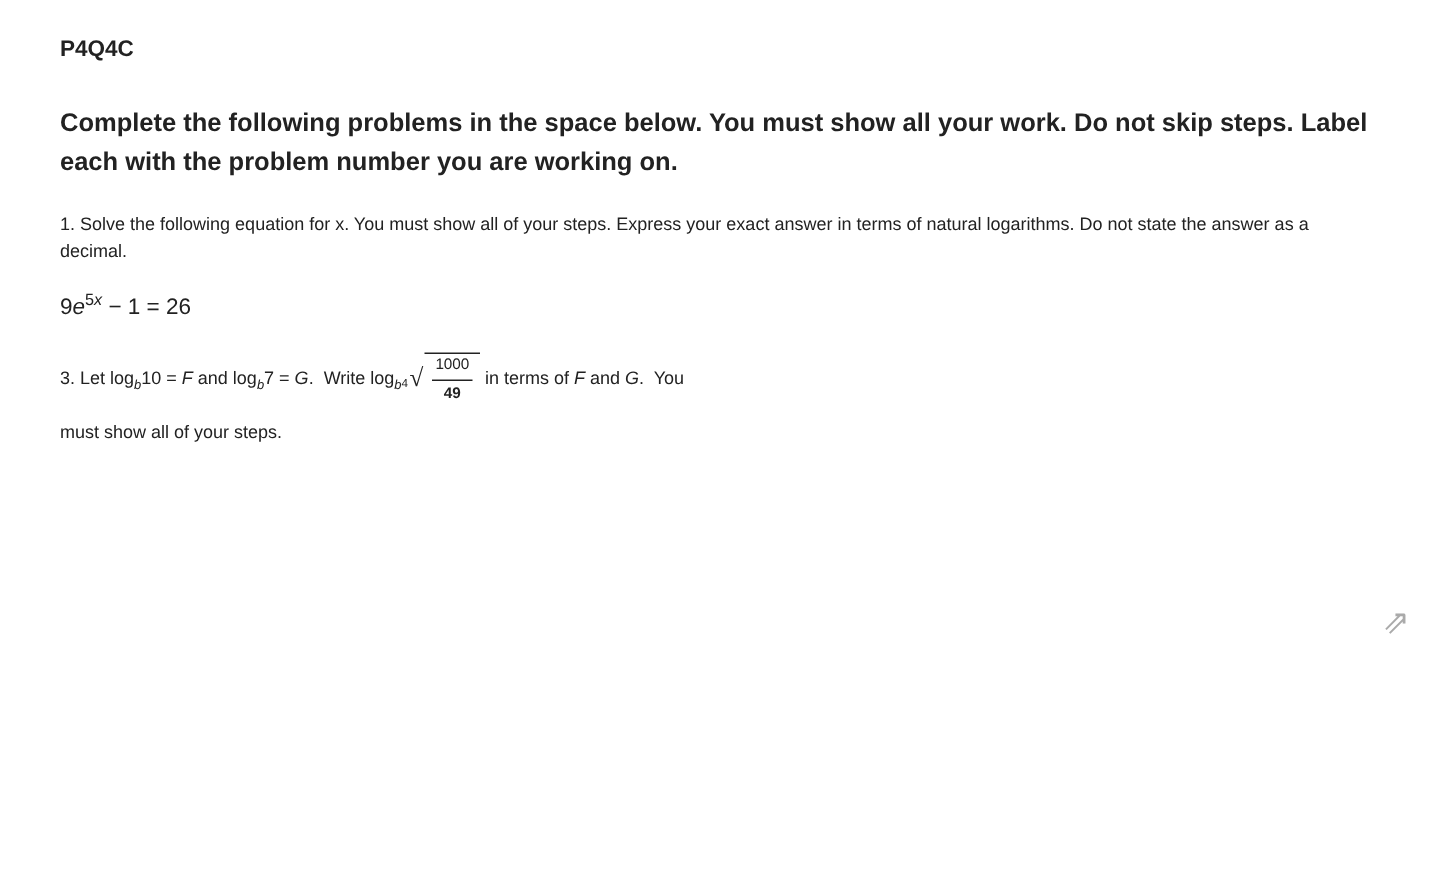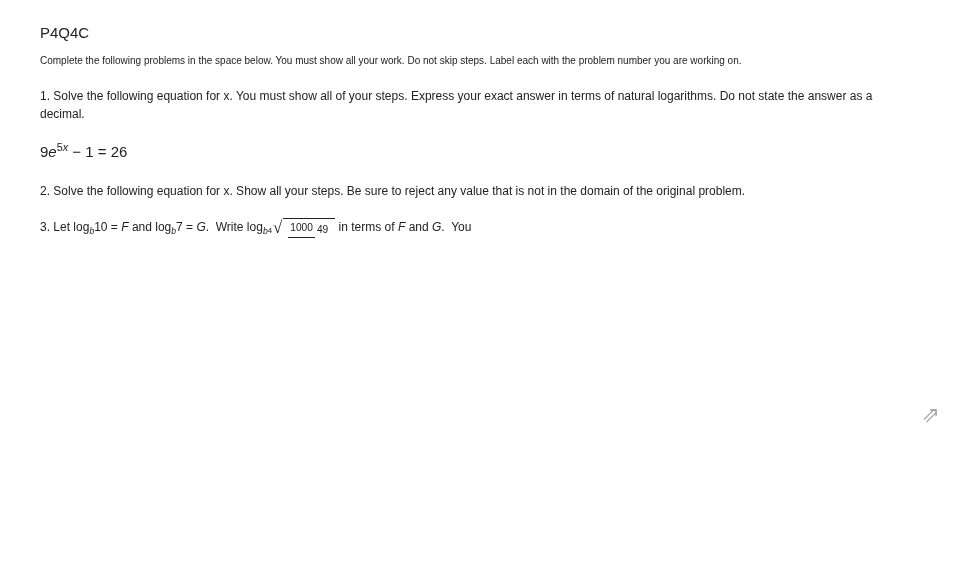--- a/index.html
+++ b/index.html
@@ -14,30 +14,31 @@
       font-size: 15px;
       color: #222222;
       width: 958px;
       min-height: 583px;
       padding: 24px 40px 24px 40px;
       position: relative;
     }
 
     .page-id {
       font-size: 15px;
-      font-weight: normal;
-      margin-bottom: 12px;
+      font-weight: bold;
+      margin-bottom: 28px;
       color: #222;
     }
 
     .instructions {
-      font-size: 10px;
+      font-size: 17px;
       line-height: 1.55;
       margin-bottom: 18px;
       color: #222;
+      font-weight: bold;
     }
 
     .problem {
       margin-bottom: 18px;
     }
 
     .problem-text {
       font-size: 12px;
       line-height: 1.55;
       margin-bottom: 8px;
@@ -61,36 +62,37 @@
     }
 
     sub {
       font-size: 0.72em;
       vertical-align: sub;
       line-height: 0;
     }
 
     .fraction {
       display: inline-flex;
-      flex-direction: row;
+      flex-direction: column;
       align-items: center;
       vertical-align: middle;
       margin: 0 2px;
       font-size: 0.85em;
     }
 
     .fraction .numerator {
       border-bottom: 1.5px solid #222;
       padding: 0 2px 1px 2px;
       text-align: center;
     }
 
     .fraction .denominator {
       padding: 1px 2px 0 2px;
       text-align: center;
+      font-weight: bold;
     }
 
     .radical-wrap {
       display: inline-flex;
       align-items: center;
       vertical-align: middle;
     }
 
     .radical-index {
       font-size: 0.65em;
@@ -132,32 +134,30 @@
 <div class="problem">
   <p class="problem-text">
     <span>1. </span><span>Solve the following equation for x. You must show all of your steps.  Express your exact answer in terms of natural logarithms.  Do not state the answer as a decimal.</span>
   </p>
   <div class="equation">
     9<i>e</i><sup>5<i>x</i></sup>&nbsp;−&nbsp;1&nbsp;=&nbsp;26
   </div>
 </div>
 
 <div class="problem">
-  <p class="problem-text">
-    <span>2. </span><span>Solve the following equation for x.  Show all your steps.  Be sure to reject any value that is not in the domain of the original problem.</span>
-  </p>
 </div>
 
 <div class="problem">
   <p class="problem-text">
     <span>3. </span>
     Let log<sub><i>b</i></sub>10&nbsp;=&nbsp;<i>F</i>&nbsp;and log<sub><i>b</i></sub>7&nbsp;=&nbsp;<i>G</i>.&nbsp; Write log<sub><i>b</i></sub><span class="radical-wrap">
         <sup class="radical-index">4</sup>
         <span class="radical-symbol">√</span>
         <span class="radical-content"><span class="fraction">
             <span class="numerator">1000</span>
             <span class="denominator">49</span>
           </span></span>
       </span>&nbsp;in terms of <i>F</i> and <i>G</i>.&nbsp; You
   </p>
+  <p class="problem-text">must show all of your steps.</p>
 </div>
 
 <div class="arrow-icon">⇗</div>
 
 </body></html>

